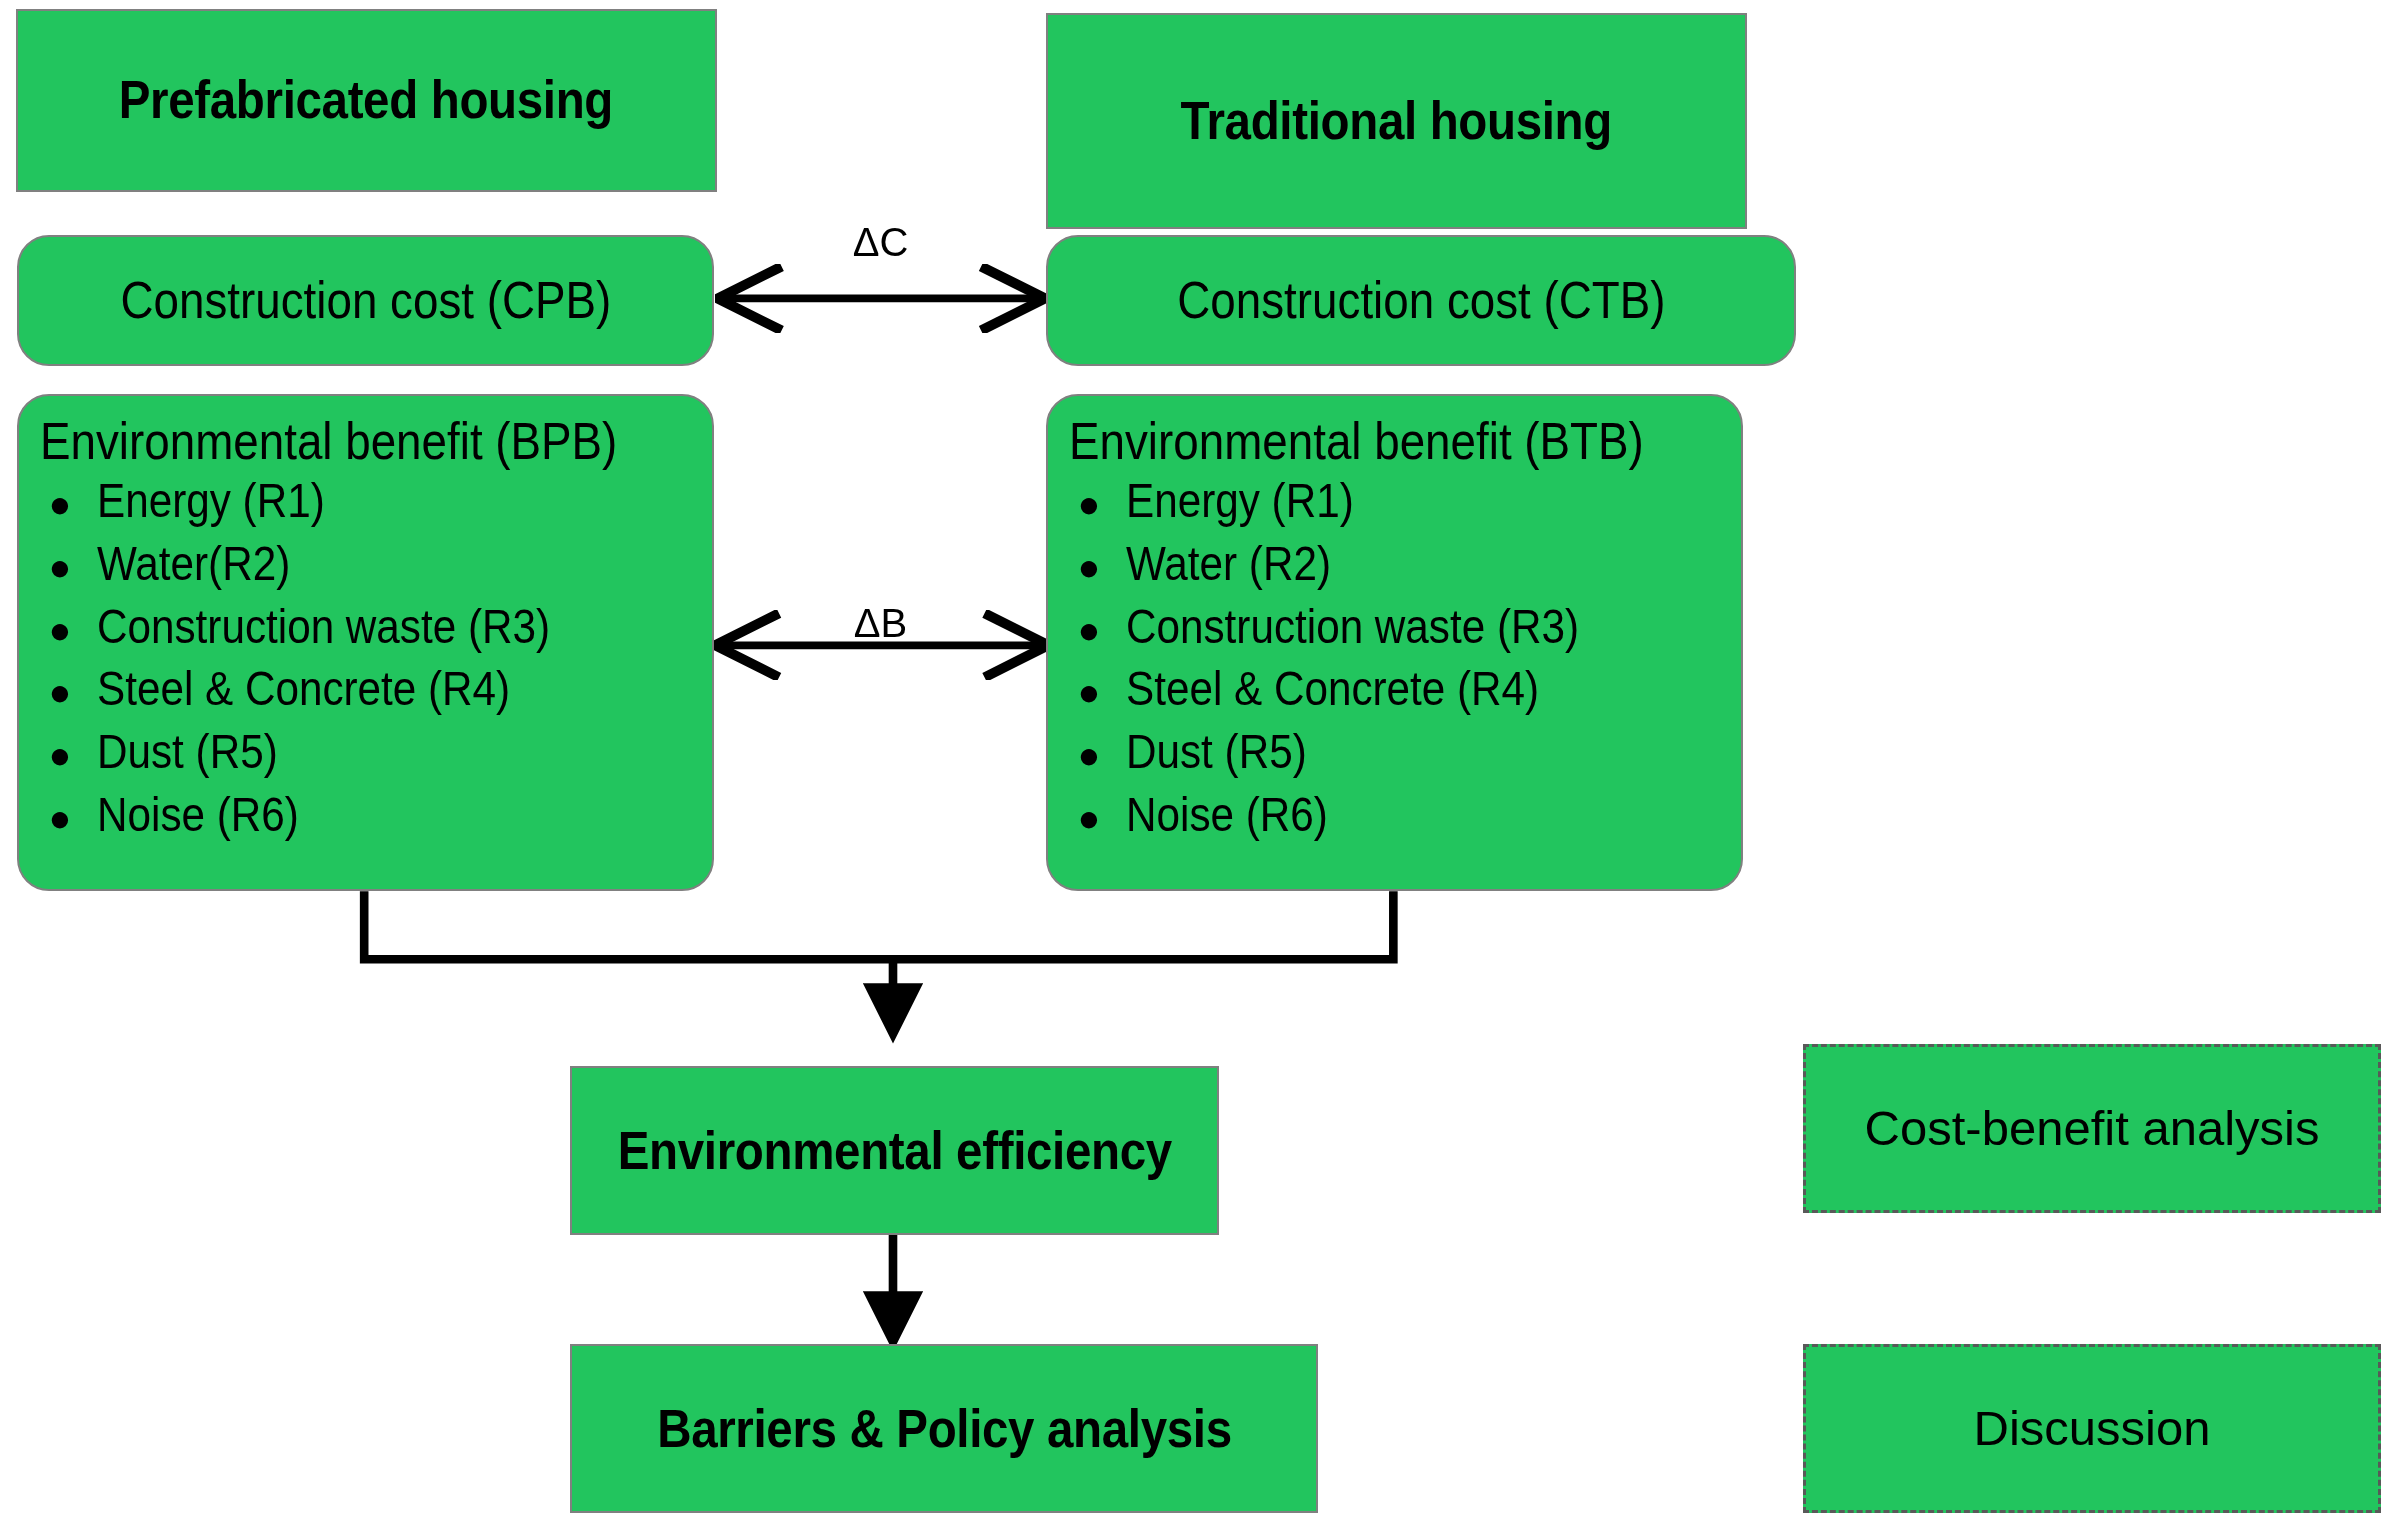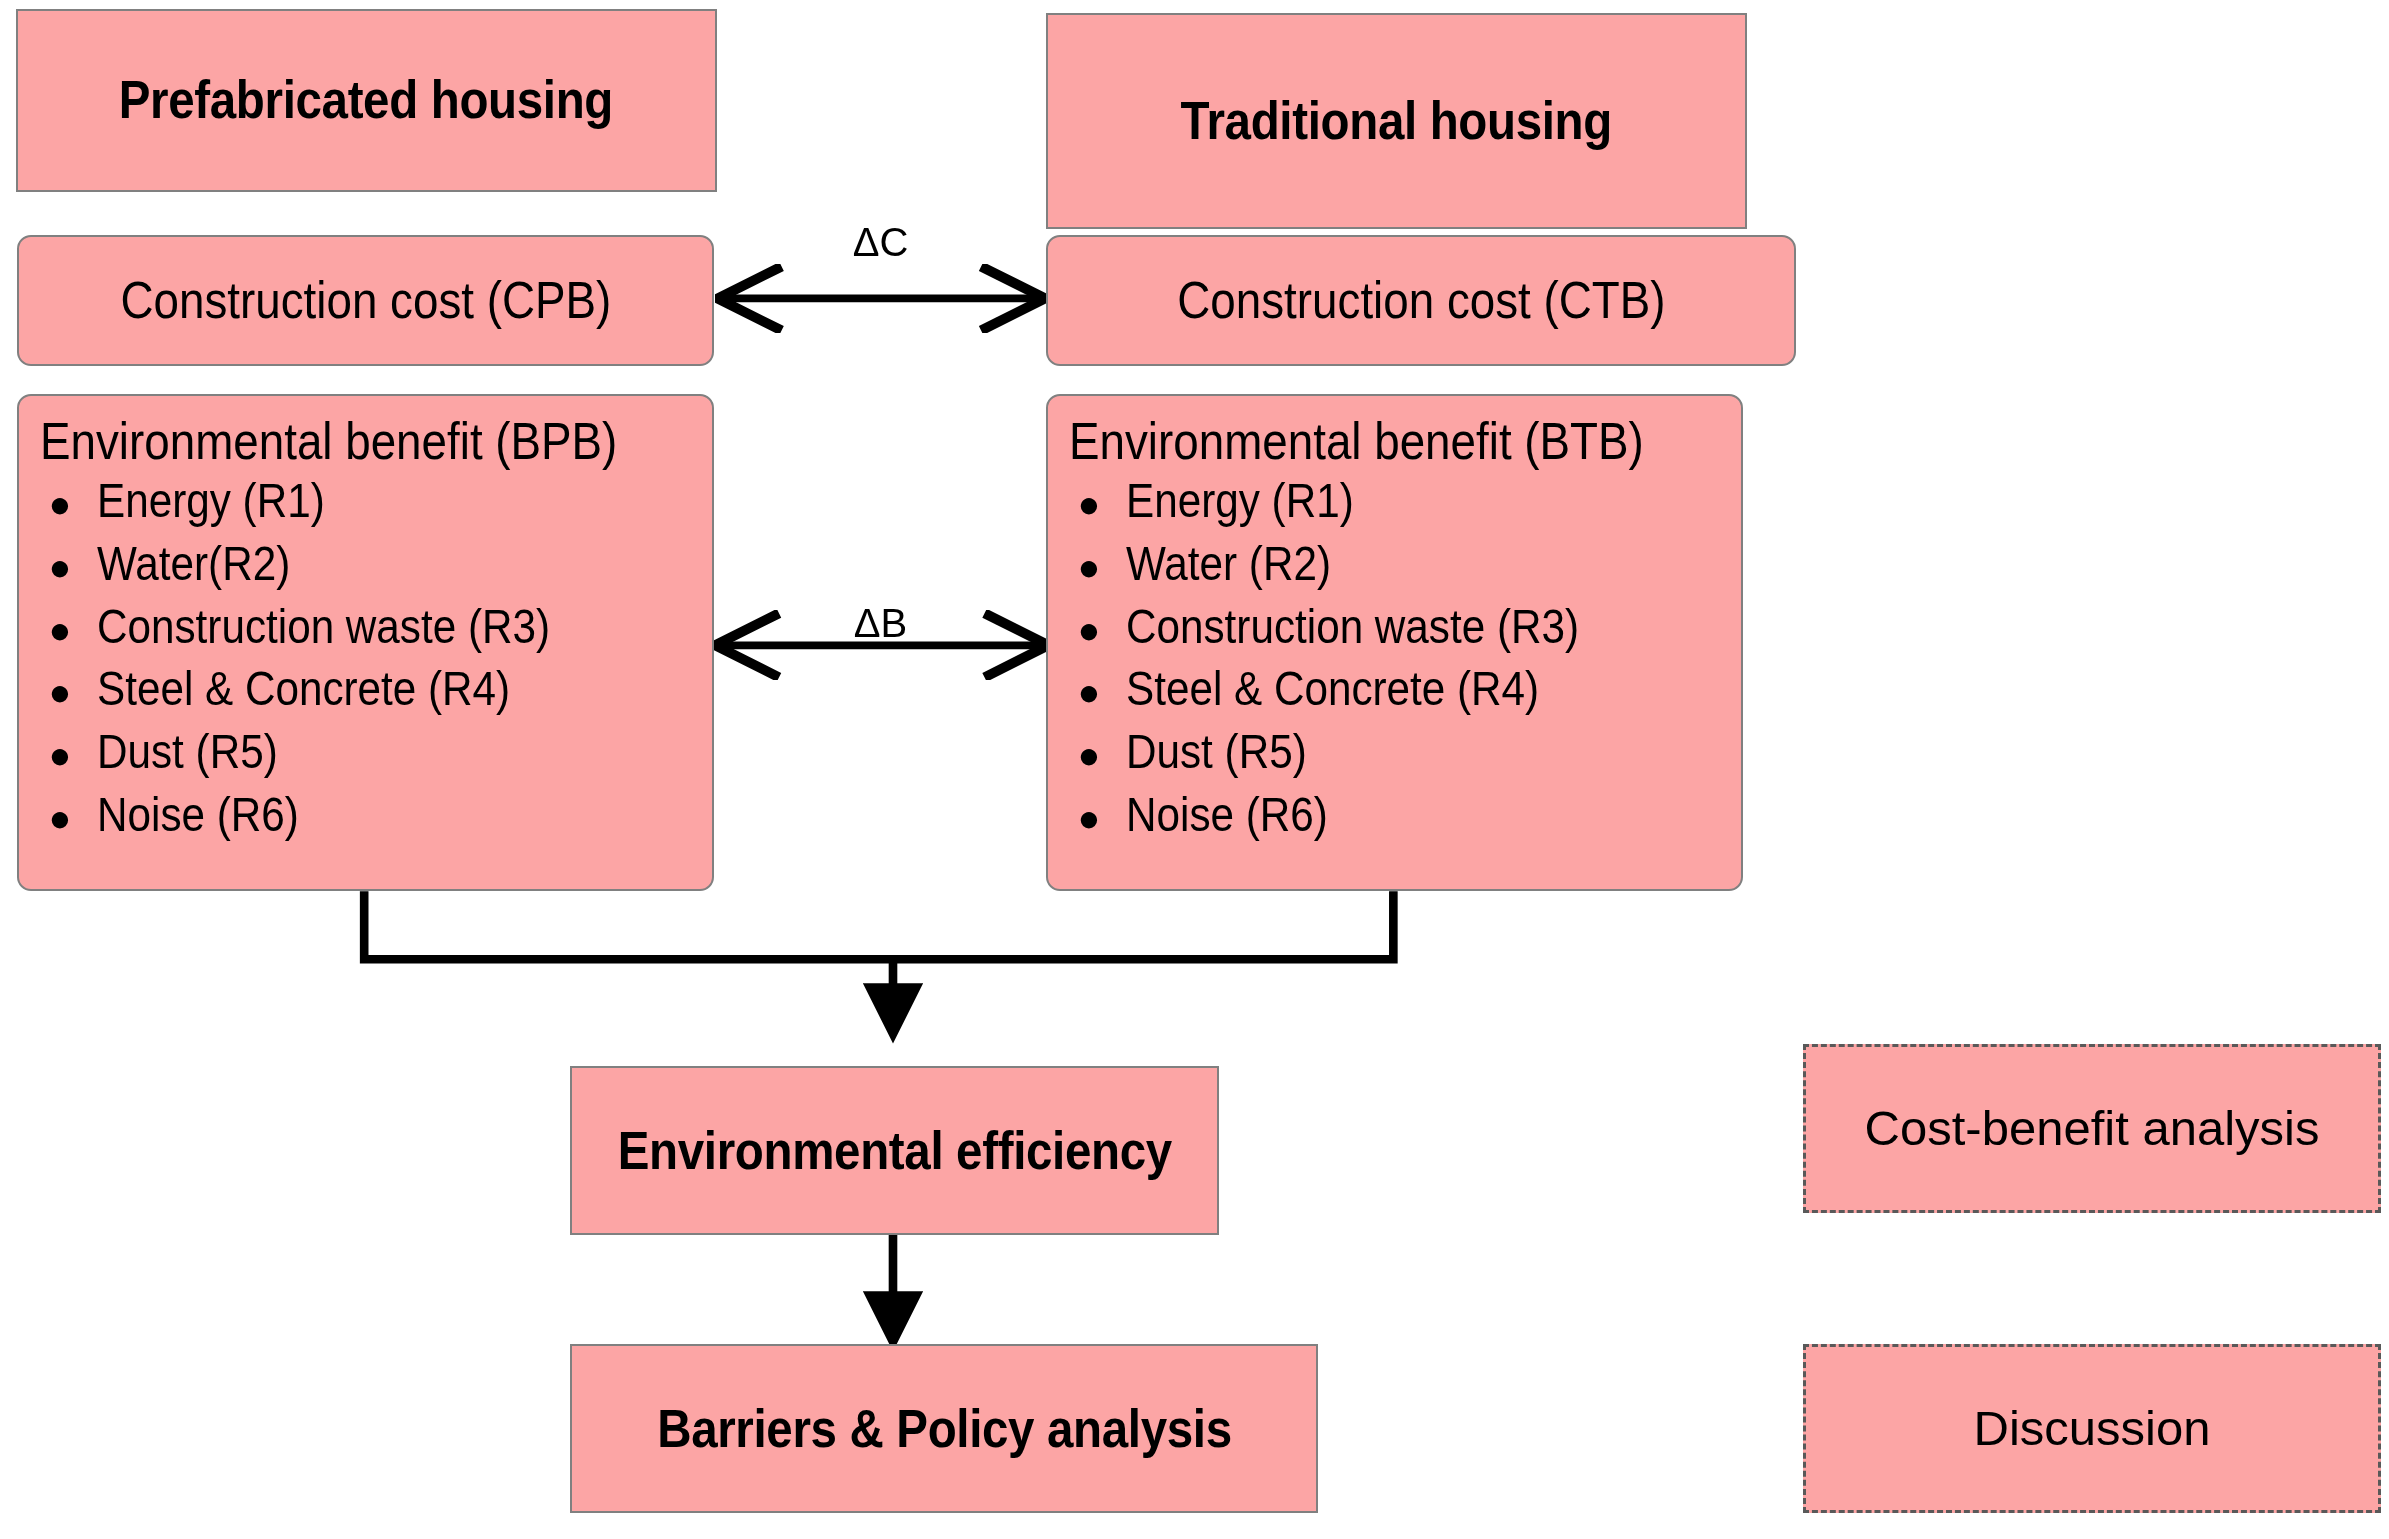--- a/index.html
+++ b/index.html
@@ -21,25 +21,25 @@
     position: absolute;
     top: 0;
     left: 0;
     width: 2389px;
     height: 1539px;
   }
   
   .box {
     position: absolute;
     box-sizing: border-box;
-    background: #fca5a5;
+    background: #22c55e;
     border: 2.6px solid #808080;
   }
   .box.sharp  { border-radius: 0; }
-  .box.round  { border-radius: 14px; }
+  .box.round  { border-radius: 32px; }
   .box.dashed {
     border: 3.5px dashed #595959;
     border-radius: 0;
   }
   
   .centered {
     position: absolute;
     left: 0; right: 0; top: 0; bottom: 0;
     display: flex;
     align-items: center;

